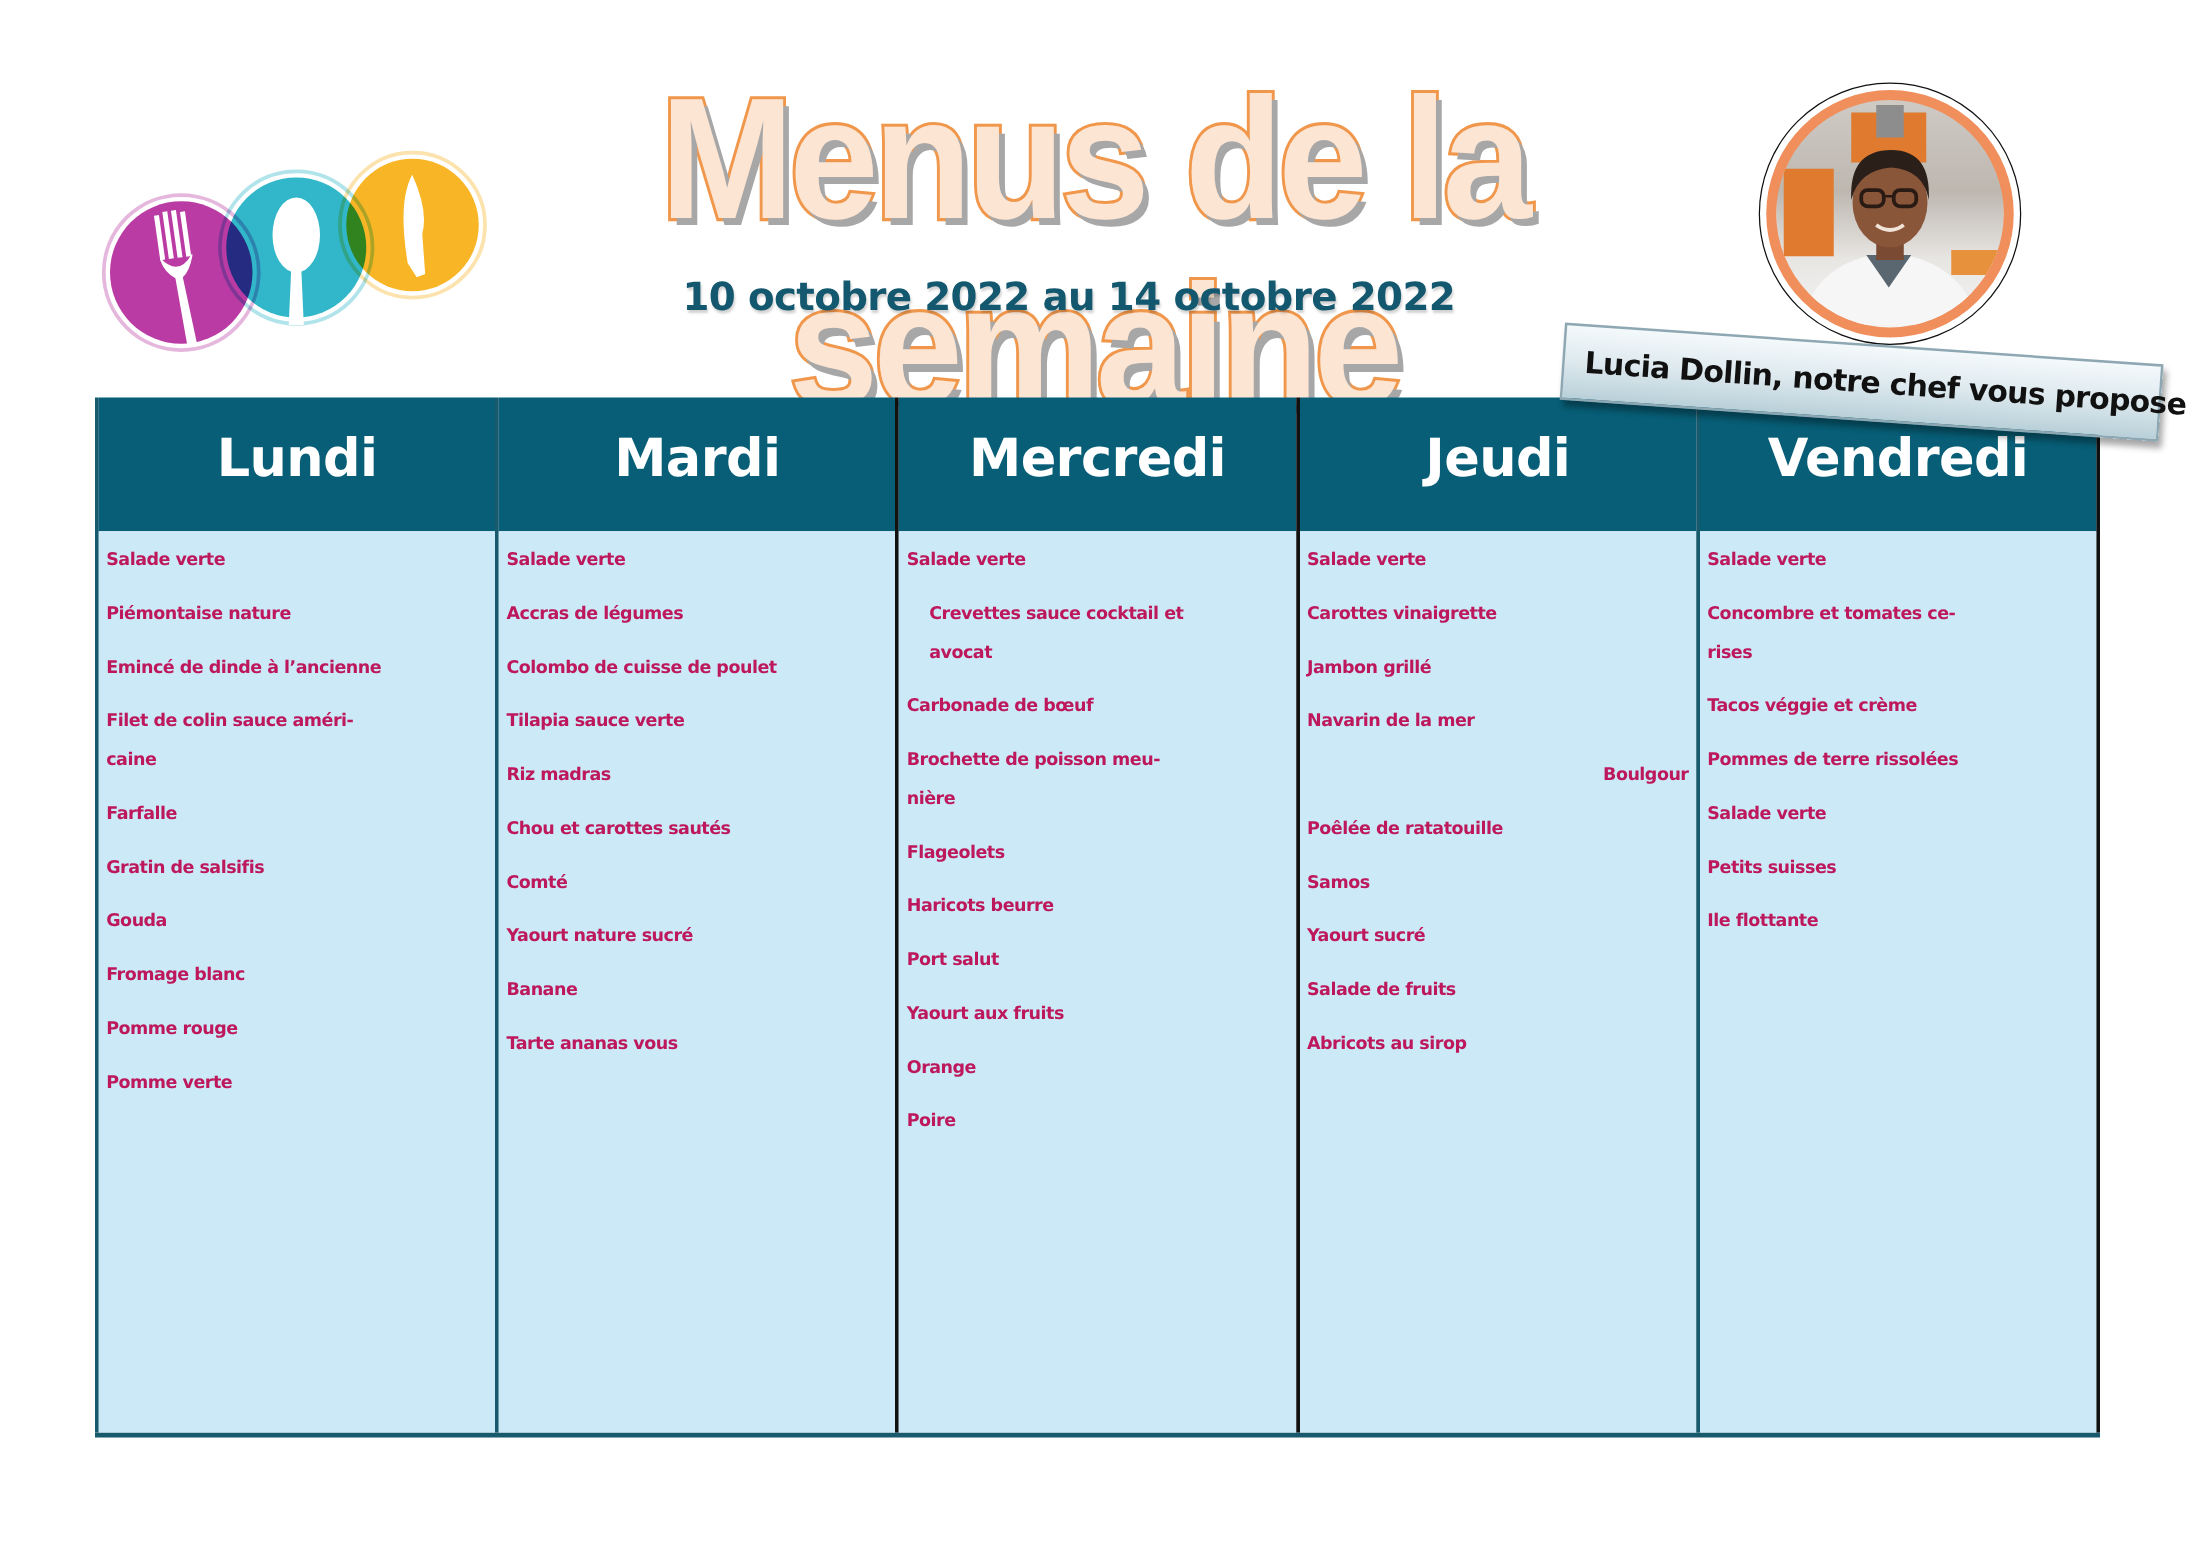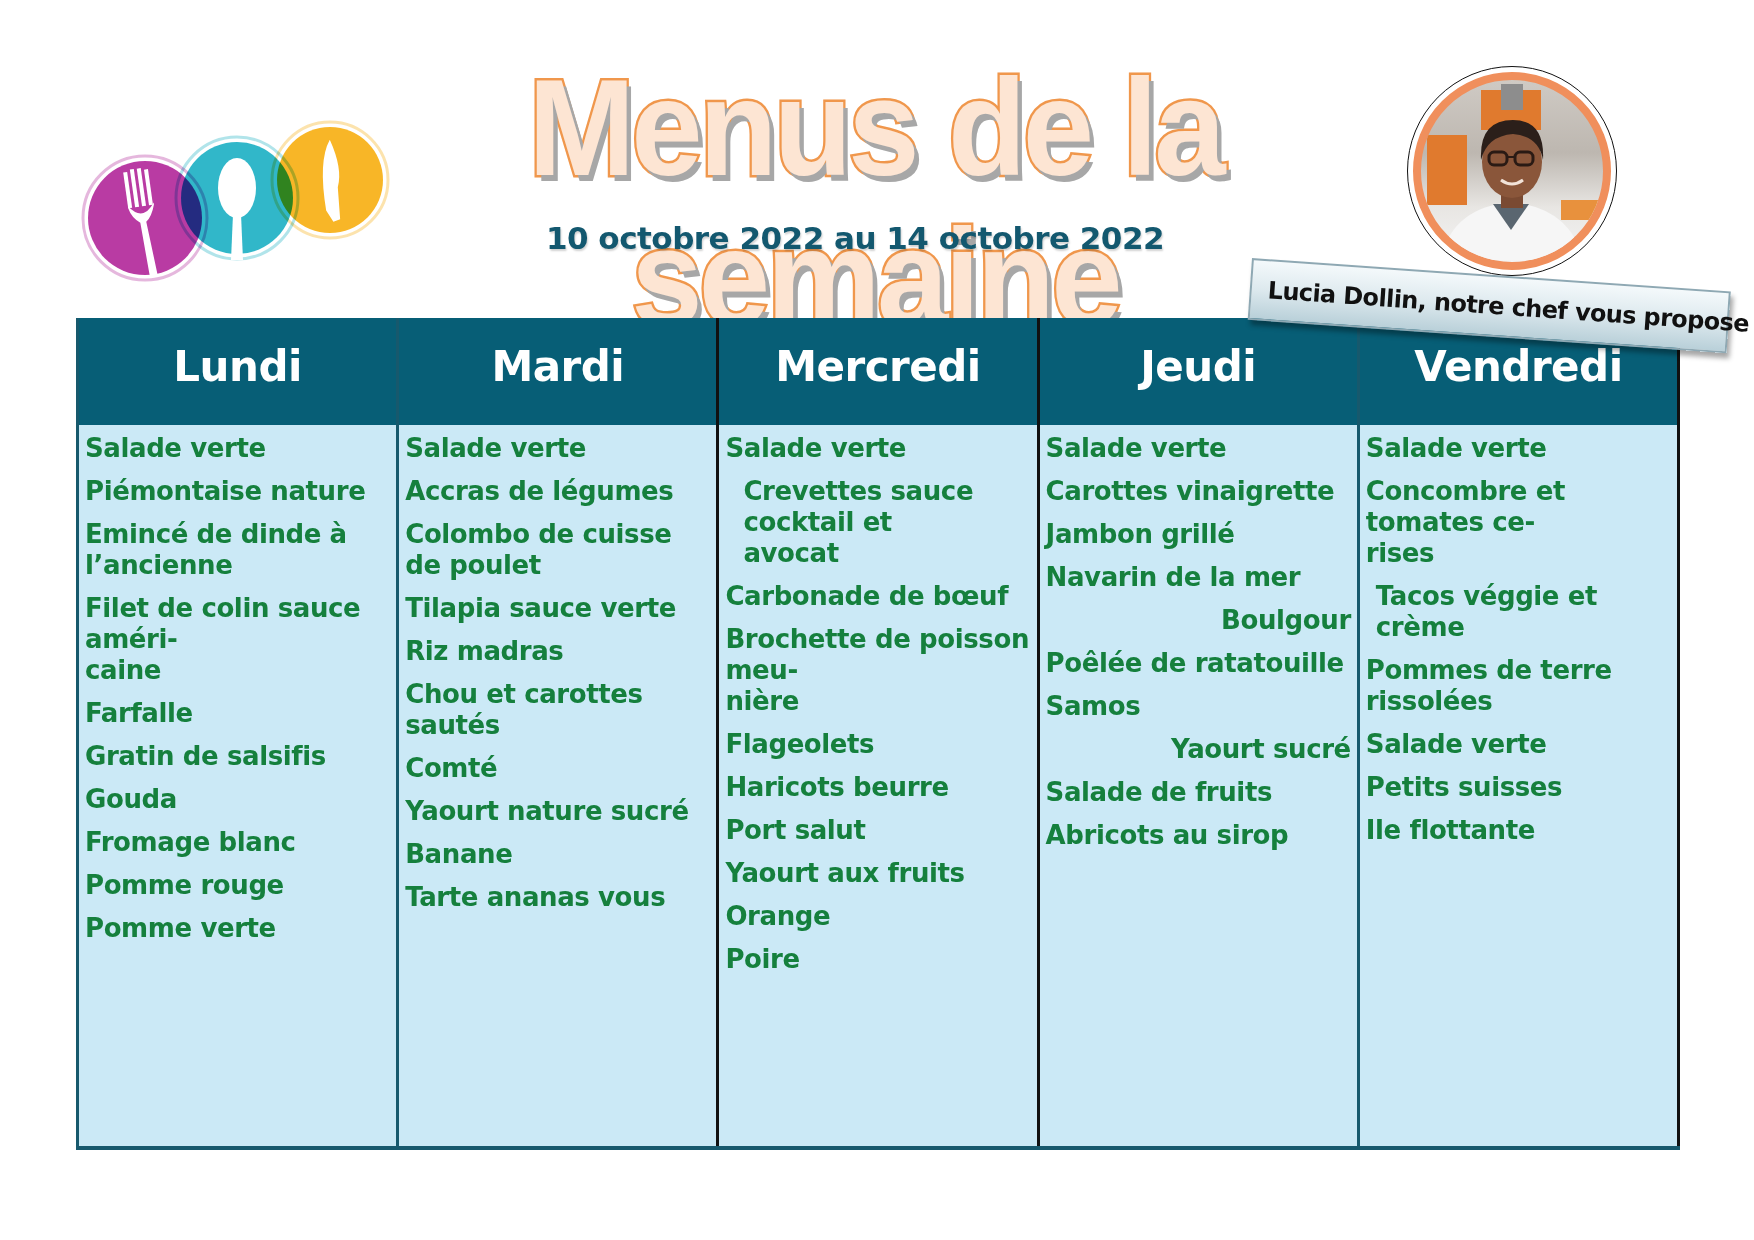--- a/index.html
+++ b/index.html
@@ -61,22 +61,22 @@
   .day-col:first-child { border-left: 3px solid #17596d; }
   .day-col:last-child { border-right: 3px solid #111; }
   .day-col:nth-child(2), .day-col:nth-child(5) { border-left-color: #17596d; }
   .day-header {
     height: 107px; background: #075e76; color: #ffffff;
     font-family: "DejaVu Sans", sans-serif; font-weight: 700; font-size: 42px;
     text-align: center; padding-top: 24px; box-sizing: border-box; letter-spacing: -0.5px;
   }
   .day-body { flex: 1; background: #cbe9f6; padding: 8px 6px 0 6px; }
   .dish {
-    font-family: "DejaVu Sans", sans-serif; font-weight: 700; font-size: 26px;
-    color: #15803d; line-height: 31px; margin-bottom: 12px; letter-spacing: -0.4px;
+    font-family: "DejaVu Sans", sans-serif; font-weight: 700; font-size: 14px;
+    color: #be185d; line-height: 31px; margin-bottom: 12px; letter-spacing: -0.4px;
   }
 </style>
 </head>
 <body>
 
 <div class="logo">
   <svg width="320" height="180" viewBox="0 0 320 180">
     <g style="mix-blend-mode:multiply">
       <circle cx="65" cy="108" r="57" fill="#b5309e" fill-opacity="0.95"></circle>
       <circle cx="65" cy="108" r="62" fill="none" stroke="#b5309e" stroke-opacity="0.35" stroke-width="3"></circle>
@@ -193,31 +193,31 @@
   <div class="day-col">
     <div class="day-header">Jeudi</div>
     <div class="day-body">
         <div class="dish" style="white-space: pre-line;">Salade verte</div>
         <div class="dish" style="white-space: pre-line;">Carottes vinaigrette</div>
         <div class="dish" style="white-space: pre-line;">Jambon grillé</div>
         <div class="dish" style="white-space: pre-line;">Navarin de la mer</div>
         <div class="dish" style="white-space: pre-line; text-align: right;">Boulgour</div>
         <div class="dish" style="white-space: pre-line;">Poêlée de ratatouille</div>
         <div class="dish" style="white-space: pre-line;">Samos</div>
-        <div class="dish" style="white-space: pre-line; text-align: right;">Yaourt sucré</div>
+        <div class="dish" style="white-space: pre-line;">Yaourt sucré</div>
         <div class="dish" style="white-space: pre-line;">Salade de fruits</div>
         <div class="dish" style="white-space: pre-line;">Abricots au sirop</div>
       </div>
   </div>
   <div class="day-col">
     <div class="day-header">Vendredi</div>
     <div class="day-body">
         <div class="dish" style="white-space: pre-line;">Salade verte</div>
         <div class="dish" style="white-space: pre-line;">Concombre et tomates ce-
 rises</div>
-        <div class="dish" style="white-space: pre-line; margin-left: 10px;">Tacos véggie et crème</div>
+        <div class="dish" style="white-space: pre-line;">Tacos véggie et crème</div>
         <div class="dish" style="white-space: pre-line;">Pommes de terre rissolées</div>
         <div class="dish" style="white-space: pre-line;">Salade verte</div>
         <div class="dish" style="white-space: pre-line;">Petits suisses</div>
         <div class="dish" style="white-space: pre-line;">Ile flottante</div>
       </div>
   </div>
 </div>
 
 </body></html>

